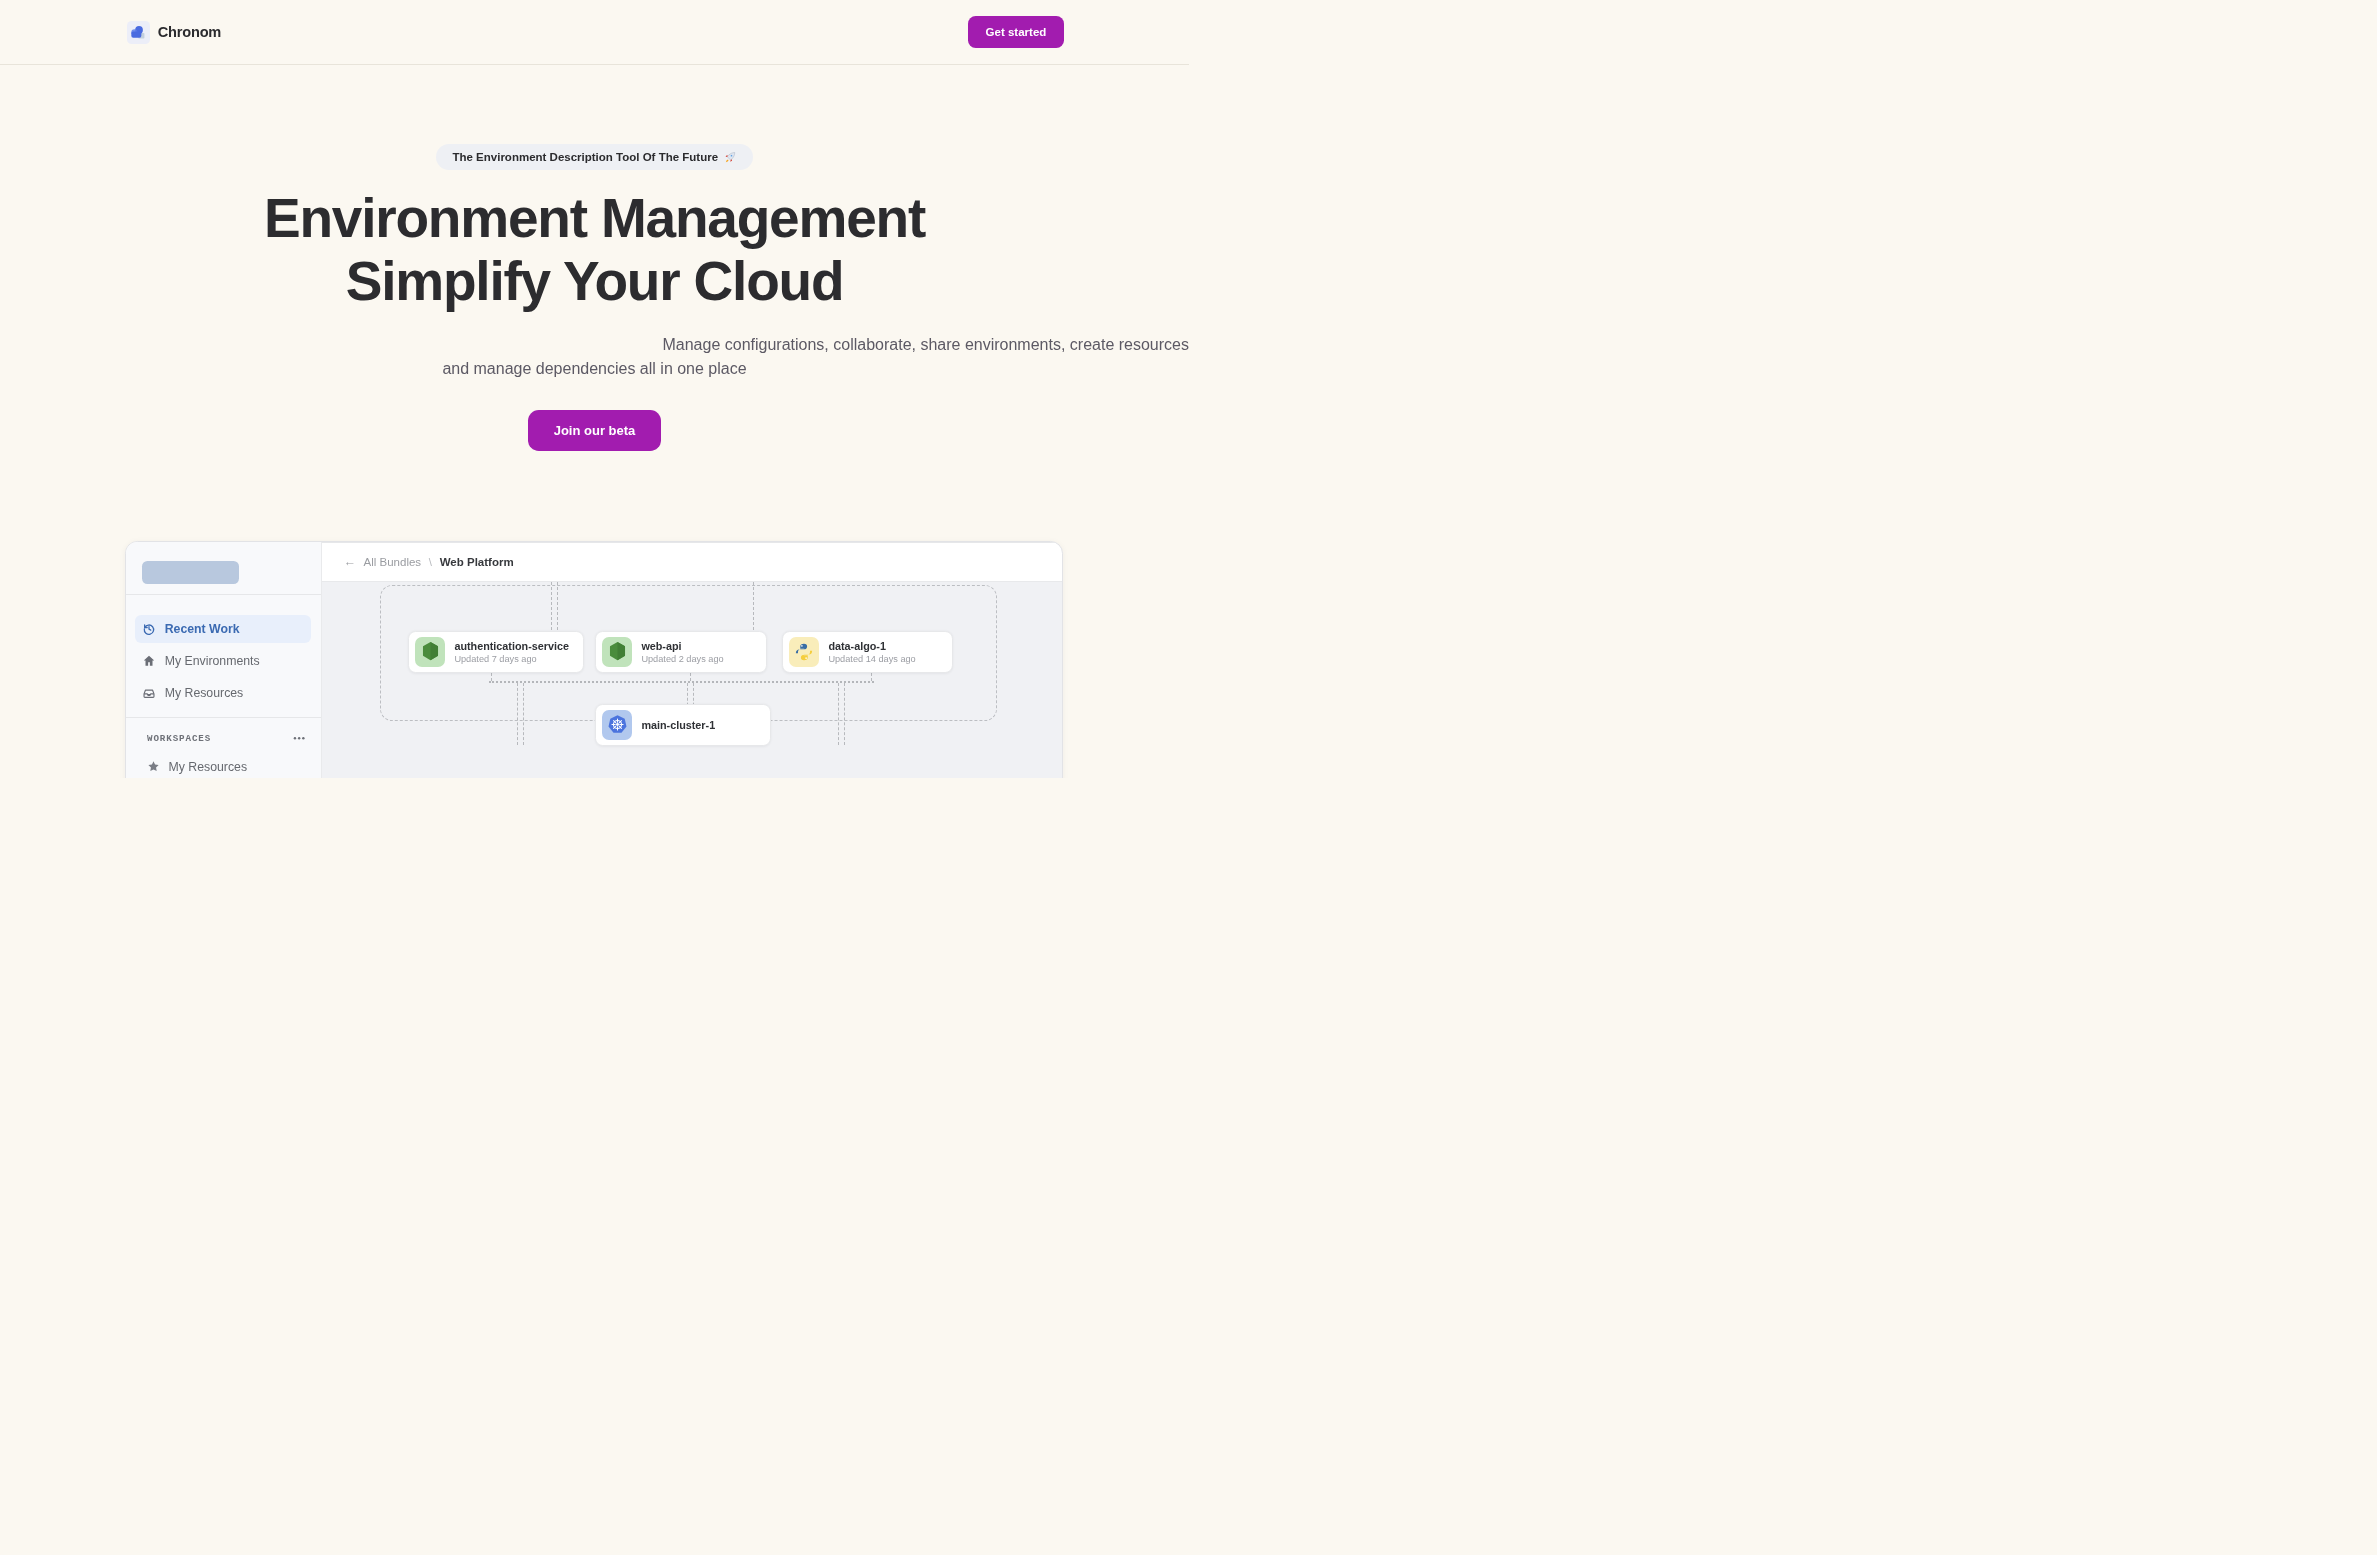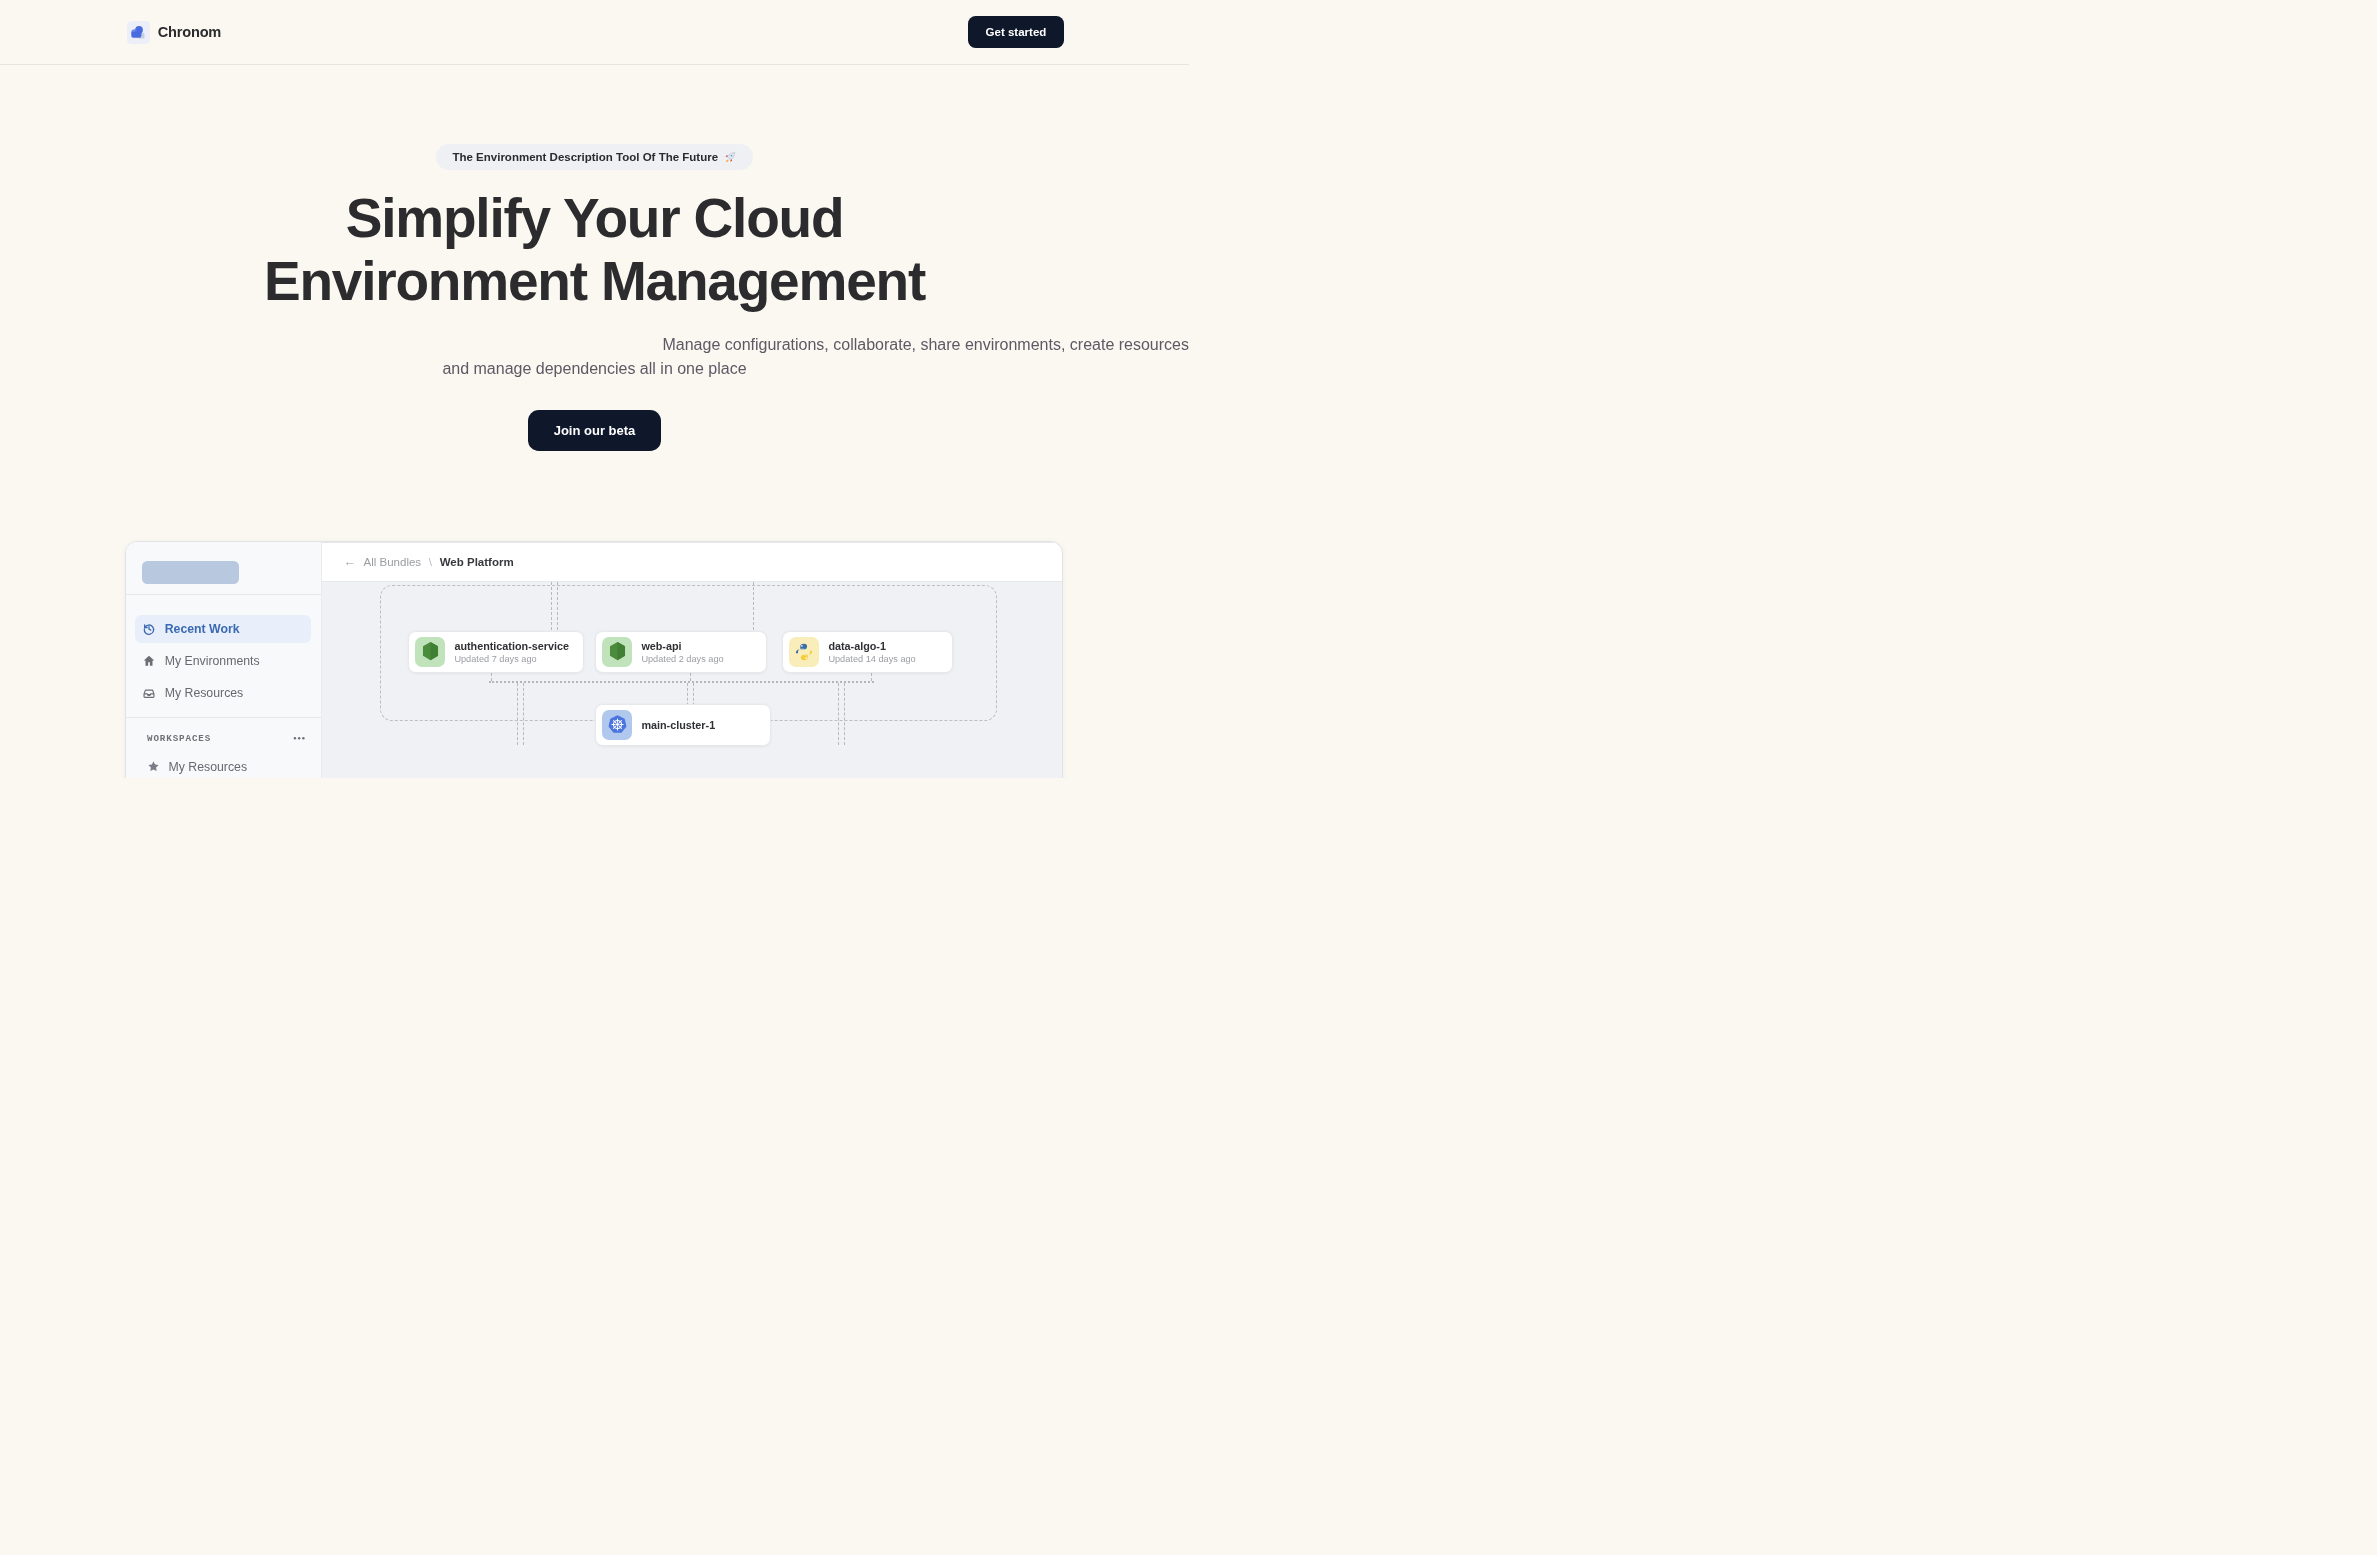--- a/index.html
+++ b/index.html
@@ -19,21 +19,21 @@
     border-bottom:0.8px solid #e8e4da;
     background:#FBF8F1; z-index:5;
   }
   .brand { display:flex; align-items:center; gap:7.7px; }
   .brand-logo {
     width:23px; height:23px; border-radius:4.6px; background:#eceef8;
     display:flex; align-items:center; justify-content:center;
   }
   .brand-name { font-size:14.6px; font-weight:bold; color:#2b2b2e; letter-spacing:-0.2px; }
   .btn-dark {
-    background:#0f172a; color:#ffffff; border:none; cursor:pointer;
+    background:#a21caf; color:#ffffff; border:none; cursor:pointer;
     font-family:inherit; font-weight:bold;
   }
   .get-started { font-size:11.5px; padding:10px 17.7px; border-radius:7.7px; }
 
   
   .hero { position:absolute; top:65px; left:0; width:1189px; text-align:center; }
   .badge {
     display:inline-flex; align-items:center; gap:6.2px;
     margin-top:79px; padding:7px 16px;
     background:#eef0f4; border-radius:769px;
@@ -153,22 +153,22 @@
       <svg width="12.3" height="12.3" viewBox="0 0 24 24">
         <path d="M21 3c-5 .2-8.6 2-11.4 4.8L6.2 11l6.8 6.8 3.2-3.4C19 11.6 20.8 8 21 3z" fill="#dfe5ef" stroke="#9aa4b5" stroke-width="0.8"></path>
         <circle cx="14.6" cy="9.4" r="2" fill="#4a90d9" stroke="#ffffff" stroke-width="0.8"></circle>
         <path d="M6.2 11l-3 .8 2-3.4 2.6.8z" fill="#d23b2e"></path>
         <path d="M13 17.8l-.8 3 3.4-2-.8-2.6z" fill="#d23b2e"></path>
         <path d="M4.5 19.5c1-2.6 2.4-3 3.8-2.2.8 1.4.4 2.8-2.2 3.8l-2.4.8z" fill="#f5a623"></path>
       </svg>
     </span>
   </div>
   <h1>
+    <span style="display:block;">Environment Management</span>
     <span style="display:block;">Simplify Your Cloud</span>
-    <span style="display:block;">Environment Management</span>
   </h1>
   <div class="subtitle">
     <span style="display:block;text-align:right;">Manage configurations, collaborate, share environments, create resources</span>
     <span style="display:block;">and manage dependencies all in one place</span>
   </div>
   <button class="btn-dark join-beta">Join our beta</button>
 </div>
 
 <div class="panel">
 

